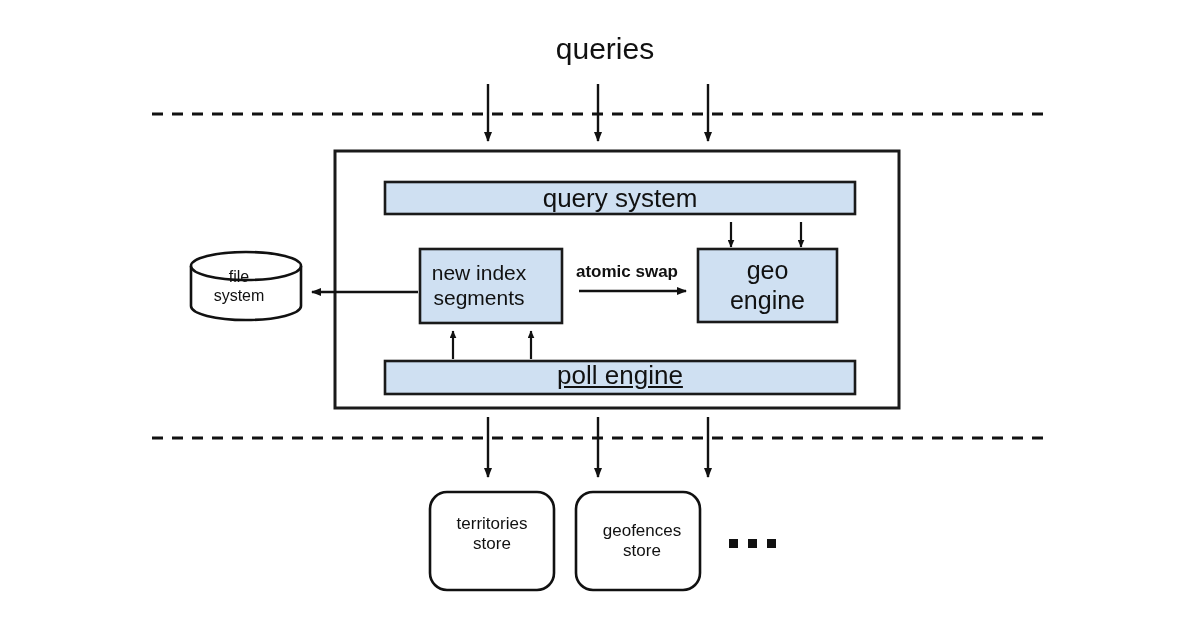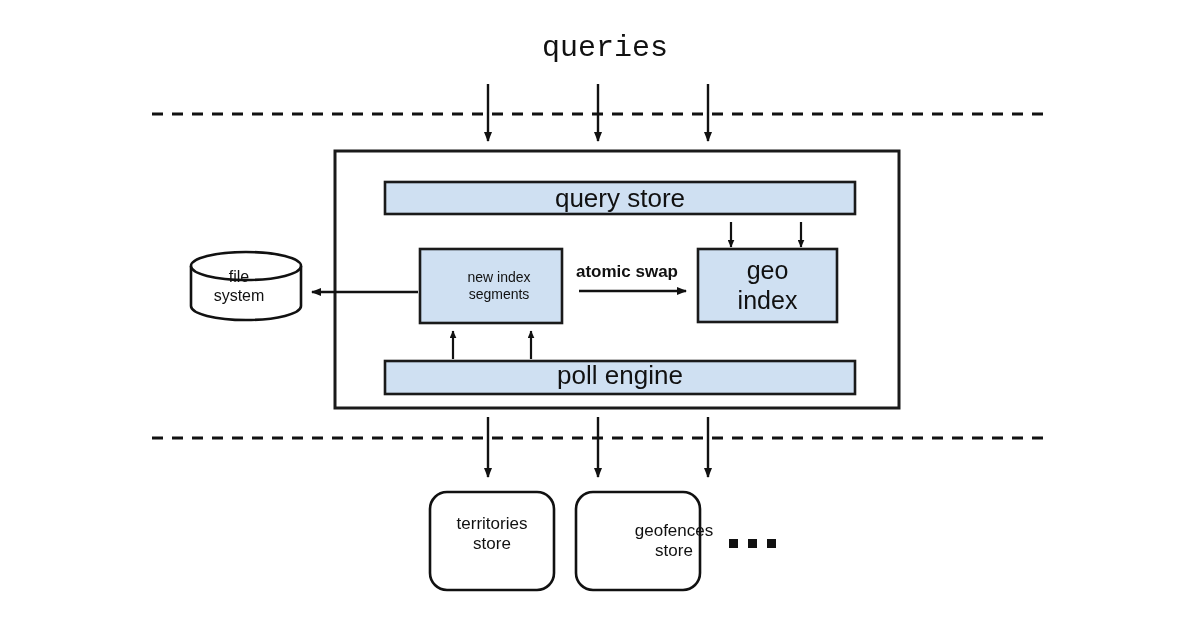--- a/index.html
+++ b/index.html
@@ -27,36 +27,36 @@
     position: absolute;
     text-align: center;
     color: #111111;
     line-height: 1.18;
     white-space: pre-line;
     user-select: none;
   }
   .lbl-queries {
     left: 455px; top: 31px; width: 300px;
     font-size: 30px;
-    font-family: Liberation Mono, monospace;
   }
   .lbl-query-engine {
     left: 385px; top: 182px; width: 470px; height: 32px;
     display: flex; align-items: center; justify-content: center;
     font-size: 26px;
   }
   .lbl-poll-engine {
     left: 385px; top: 361px; width: 470px; height: 29px;
     display: flex; align-items: center; justify-content: center;
     font-size: 26px;
+    text-decoration: underline;
   }
   .lbl-new-index {
-    left: 432px; top: 249px; width: 134px; height: 74px;
+    left: 412px; top: 249px; width: 134px; height: 74px;
     display: flex; align-items: center; justify-content: center;
-    font-size: 14px;
+    font-size: 21px;
   }
   .lbl-geo-index {
     left: 698px; top: 249px; width: 139px; height: 73px;
     display: flex; align-items: center; justify-content: center;
     font-size: 25px;
   }
   .lbl-atomic-swap {
     left: 563px; top: 262px; width: 128px;
     font-size: 17px;
     font-weight: bold;
@@ -67,21 +67,20 @@
   }
   .lbl-territories {
     left: 430px; top: 492px; width: 124px; height: 84px;
     display: flex; align-items: center; justify-content: center;
     font-size: 17px;
   }
   .lbl-geofences {
     left: 576px; top: 492px; width: 132px; height: 98px;
     display: flex; align-items: center; justify-content: center;
     font-size: 17px;
-    padding-left: 32px;
   }
 </style>
 </head>
 <body>
 
 <div id="canvas">
 
   <svg id="diagram-svg" viewBox="0 0 1200 628">
     <defs>
       <marker id="arrowhead" markerWidth="10" markerHeight="8" refX="9" refY="4" orient="auto" markerUnits="userSpaceOnUse">
@@ -131,29 +130,29 @@
 
     <rect x="576" y="492" width="124" height="98" rx="17" ry="17" fill="#ffffff" stroke="#111111" stroke-width="2.6"></rect>
 
     <rect x="729" y="539" width="9" height="9" fill="#111111"></rect>
     <rect x="748" y="539" width="9" height="9" fill="#111111"></rect>
     <rect x="767" y="539" width="9" height="9" fill="#111111"></rect>
   </svg>
 
   <div class="lbl lbl-queries">queries</div>
 
-  <div class="lbl lbl-query-engine">query store</div>
+  <div class="lbl lbl-query-engine">query system</div>
 
   <div class="lbl lbl-poll-engine">poll engine</div>
 
   <div class="lbl lbl-new-index">new index
 segments</div>
 
   <div class="lbl lbl-geo-index">geo
-index</div>
+engine</div>
 
   <div class="lbl lbl-atomic-swap">atomic swap</div>
 
   <div class="lbl lbl-file-system">file
 system</div>
 
   <div class="lbl lbl-territories">territories
 store</div>
 
   <div class="lbl lbl-geofences">geofences

